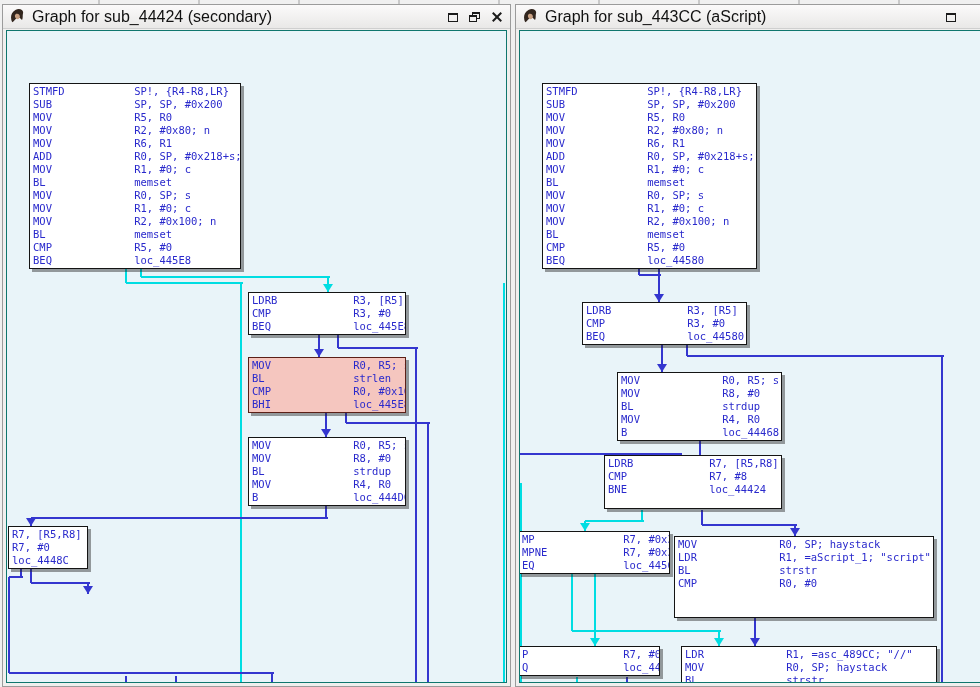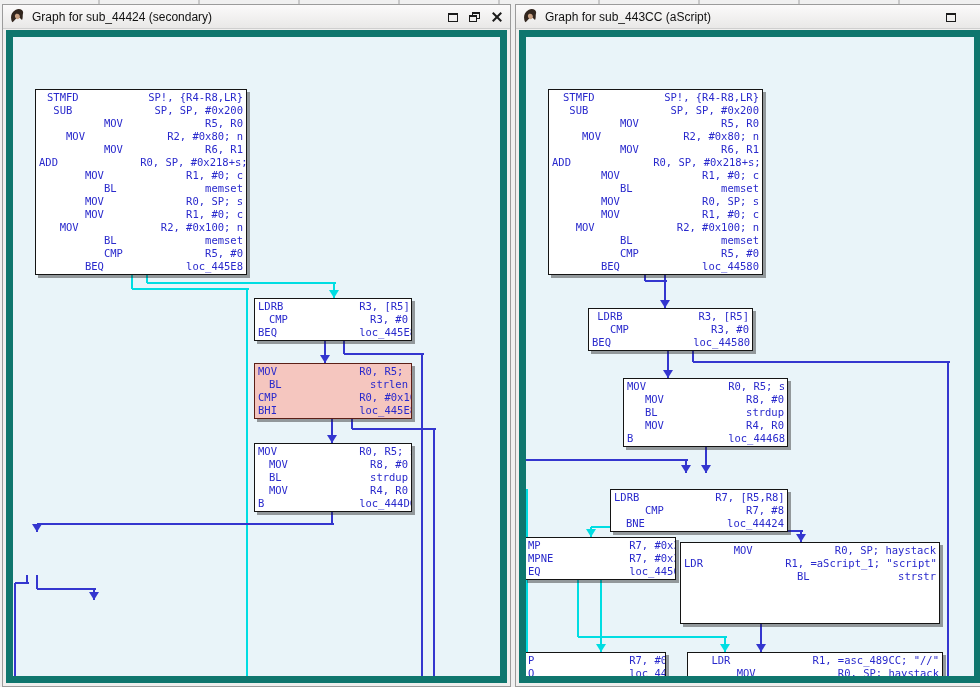--- a/index.html
+++ b/index.html
@@ -9,32 +9,32 @@
   .top-strip { position:absolute; left:0; top:0; width:980px; height:4px; background:#f0f0f0;
                background-image:repeating-linear-gradient(90deg, transparent 0 98px, #c9c9c9 98px 100px); }
 
   .pane { position:absolute; top:4px; border:1px solid #9b9b9b; background:#f0efee; }
   .pane-left  { left:2px;   width:509px; height:683px; }
   .pane-right { left:515px; width:470px; height:683px; }
 
   .titlebar { position:relative; height:24px; background:linear-gradient(#fbfafa,#e9e8e7);
               border-bottom:1px solid #cfcfcf; display:flex; align-items:center; padding:0 6px; }
   .win-icon { width:17px; height:17px; margin-right:6px; flex:0 0 auto; }
-  .title { font-size:12px; color:#111; white-space:nowrap; }
+  .title { font-size:16px; color:#111; white-space:nowrap; }
   .btn-box { position:absolute; right:4px; top:3px; display:flex; gap:4px; }
   .tb-btn { width:18px; height:18px; position:relative; cursor:default; }
   .g-max { position:absolute; left:4px; top:5px; width:10px; height:9px; border:1px solid #1a1a1a; border-top-width:2px; }
   .g-rst1 { position:absolute; left:6px; top:4px; width:8px; height:7px; border:1px solid #1a1a1a; border-top-width:2px; background:#f0efee;}
   .g-rst2 { position:absolute; left:3px; top:7px; width:8px; height:7px; border:1px solid #1a1a1a; border-top-width:2px; background:#f0efee;}
   .g-x::before, .g-x::after { content:""; position:absolute; left:3px; top:8px; width:12px; height:2px; background:#1a1a1a; }
   .g-x::before { transform:rotate(45deg); }
   .g-x::after  { transform:rotate(-45deg); }
 
   .canvas { position:absolute; left:3px; right:3px; top:25px; bottom:3px;
-            border:7px solid #0f766e; background:var(--canvas-bg,#e9f4f9); overflow:hidden;text-align:right; }
+            border:1px solid #0f766e; background:var(--canvas-bg,#e9f4f9); overflow:hidden; }
 
   .edge-seg { position:absolute; z-index:1; }
   .edge-arrow { position:absolute; z-index:1; width:0; height:0;
                 border-left:5px solid transparent; border-right:5px solid transparent;
                 border-top:8px solid #3333cc; }
 
   .node { position:absolute; z-index:2; background:var(--node-bg,#fff);
           border:1px solid var(--node-border,#141414);
           box-shadow:3px 3px 0 rgba(40,40,40,.45);
           padding:1px 3px; overflow:hidden; }
@@ -128,20 +128,25 @@
         <div class="asm">CMP             R0, #0x100</div>
         <div class="asm">BHI             loc_445E8</div>
       </div>
       <div class="node" style="left: 241px; top: 406px; width: 158px; height: 69px;">
         <div class="asm">MOV             R0, R5; s</div>
         <div class="asm">MOV             R8, #0</div>
         <div class="asm">BL              strdup</div>
         <div class="asm">MOV             R4, R0</div>
         <div class="asm">B               loc_444D0</div>
       </div>
+      <div class="node" style="left: 1px; top: 495px; width: 80px; height: 43px;">
+        <div class="asm">R7, [R5,R8]</div>
+        <div class="asm">R7, #0</div>
+        <div class="asm">loc_4448C</div>
+      </div>
     </div>
 </div>
 
 <div class="pane pane-right">
   <div class="titlebar">
     <span class="win-icon">
       <svg viewBox="0 0 16 16" width="17" height="17">
         <path fill="#32261e" d="M3,13.5 C1,9.5 1.6,4 6,1.8 C10,-0.2 14,1.8 13.2,5 C12.6,7.2 13.4,9 12.3,11.4 C10.3,9.4 9.2,8.2 8,9 C6.2,10.2 5.2,12.2 3,13.5 Z"></path>
         <path fill="#c9a183" d="M6,6 C8,4.8 10.2,6 10.2,8.1 C10.2,10.2 8.2,11.2 7,10.2 C5.8,9.2 4.9,6.9 6,6 Z"></path>
       </svg>
@@ -208,34 +213,35 @@
         <div class="asm">CMP             R3, #0</div>
         <div class="asm">BEQ             loc_44580</div>
       </div>
       <div class="node" style="left: 97px; top: 341px; width: 165px; height: 69px;">
         <div class="asm">MOV             R0, R5; s</div>
         <div class="asm">MOV             R8, #0</div>
         <div class="asm">BL              strdup</div>
         <div class="asm">MOV             R4, R0</div>
         <div class="asm">B               loc_44468</div>
       </div>
-      <div class="node" style="left: 84px; top: 452px; width: 178px; height: 43px;">
+      <div class="node" style="left: 84px; top: 424px; width: 178px; height: 54px;">
         <div class="asm">LDRB            R7, [R5,R8]</div>
         <div class="asm">CMP             R7, #8</div>
         <div class="asm">BNE             loc_44424</div>
       </div>
       <div class="node" style="left: -2px; top: 500px; width: 152px; height: 43px;">
         <div class="asm">MP              R7, #0x3C</div>
         <div class="asm">MPNE            R7, #0x3E</div>
         <div class="asm">EQ              loc_44564</div>
       </div>
       <div class="node" style="left: 154px; top: 505px; width: 260px; height: 82px;">
         <div class="asm">MOV             R0, SP; haystack</div>
         <div class="asm">LDR             R1, =aScript_1; "script"</div>
         <div class="asm">BL              strstr</div>
+        <div class="asm">CMP             R0, #0</div>
       </div>
       <div class="node" style="left: -2px; top: 615px; width: 142px; height: 30px;">
         <div class="asm">P               R7, #0x25</div>
         <div class="asm">Q               loc_44564</div>
       </div>
       <div class="node" style="left: 161px; top: 615px; width: 256px; height: 50px;">
         <div class="asm">LDR             R1, =asc_489CC; "//"</div>
         <div class="asm">MOV             R0, SP; haystack</div>
         <div class="asm">BL              strstr</div>
       </div>

